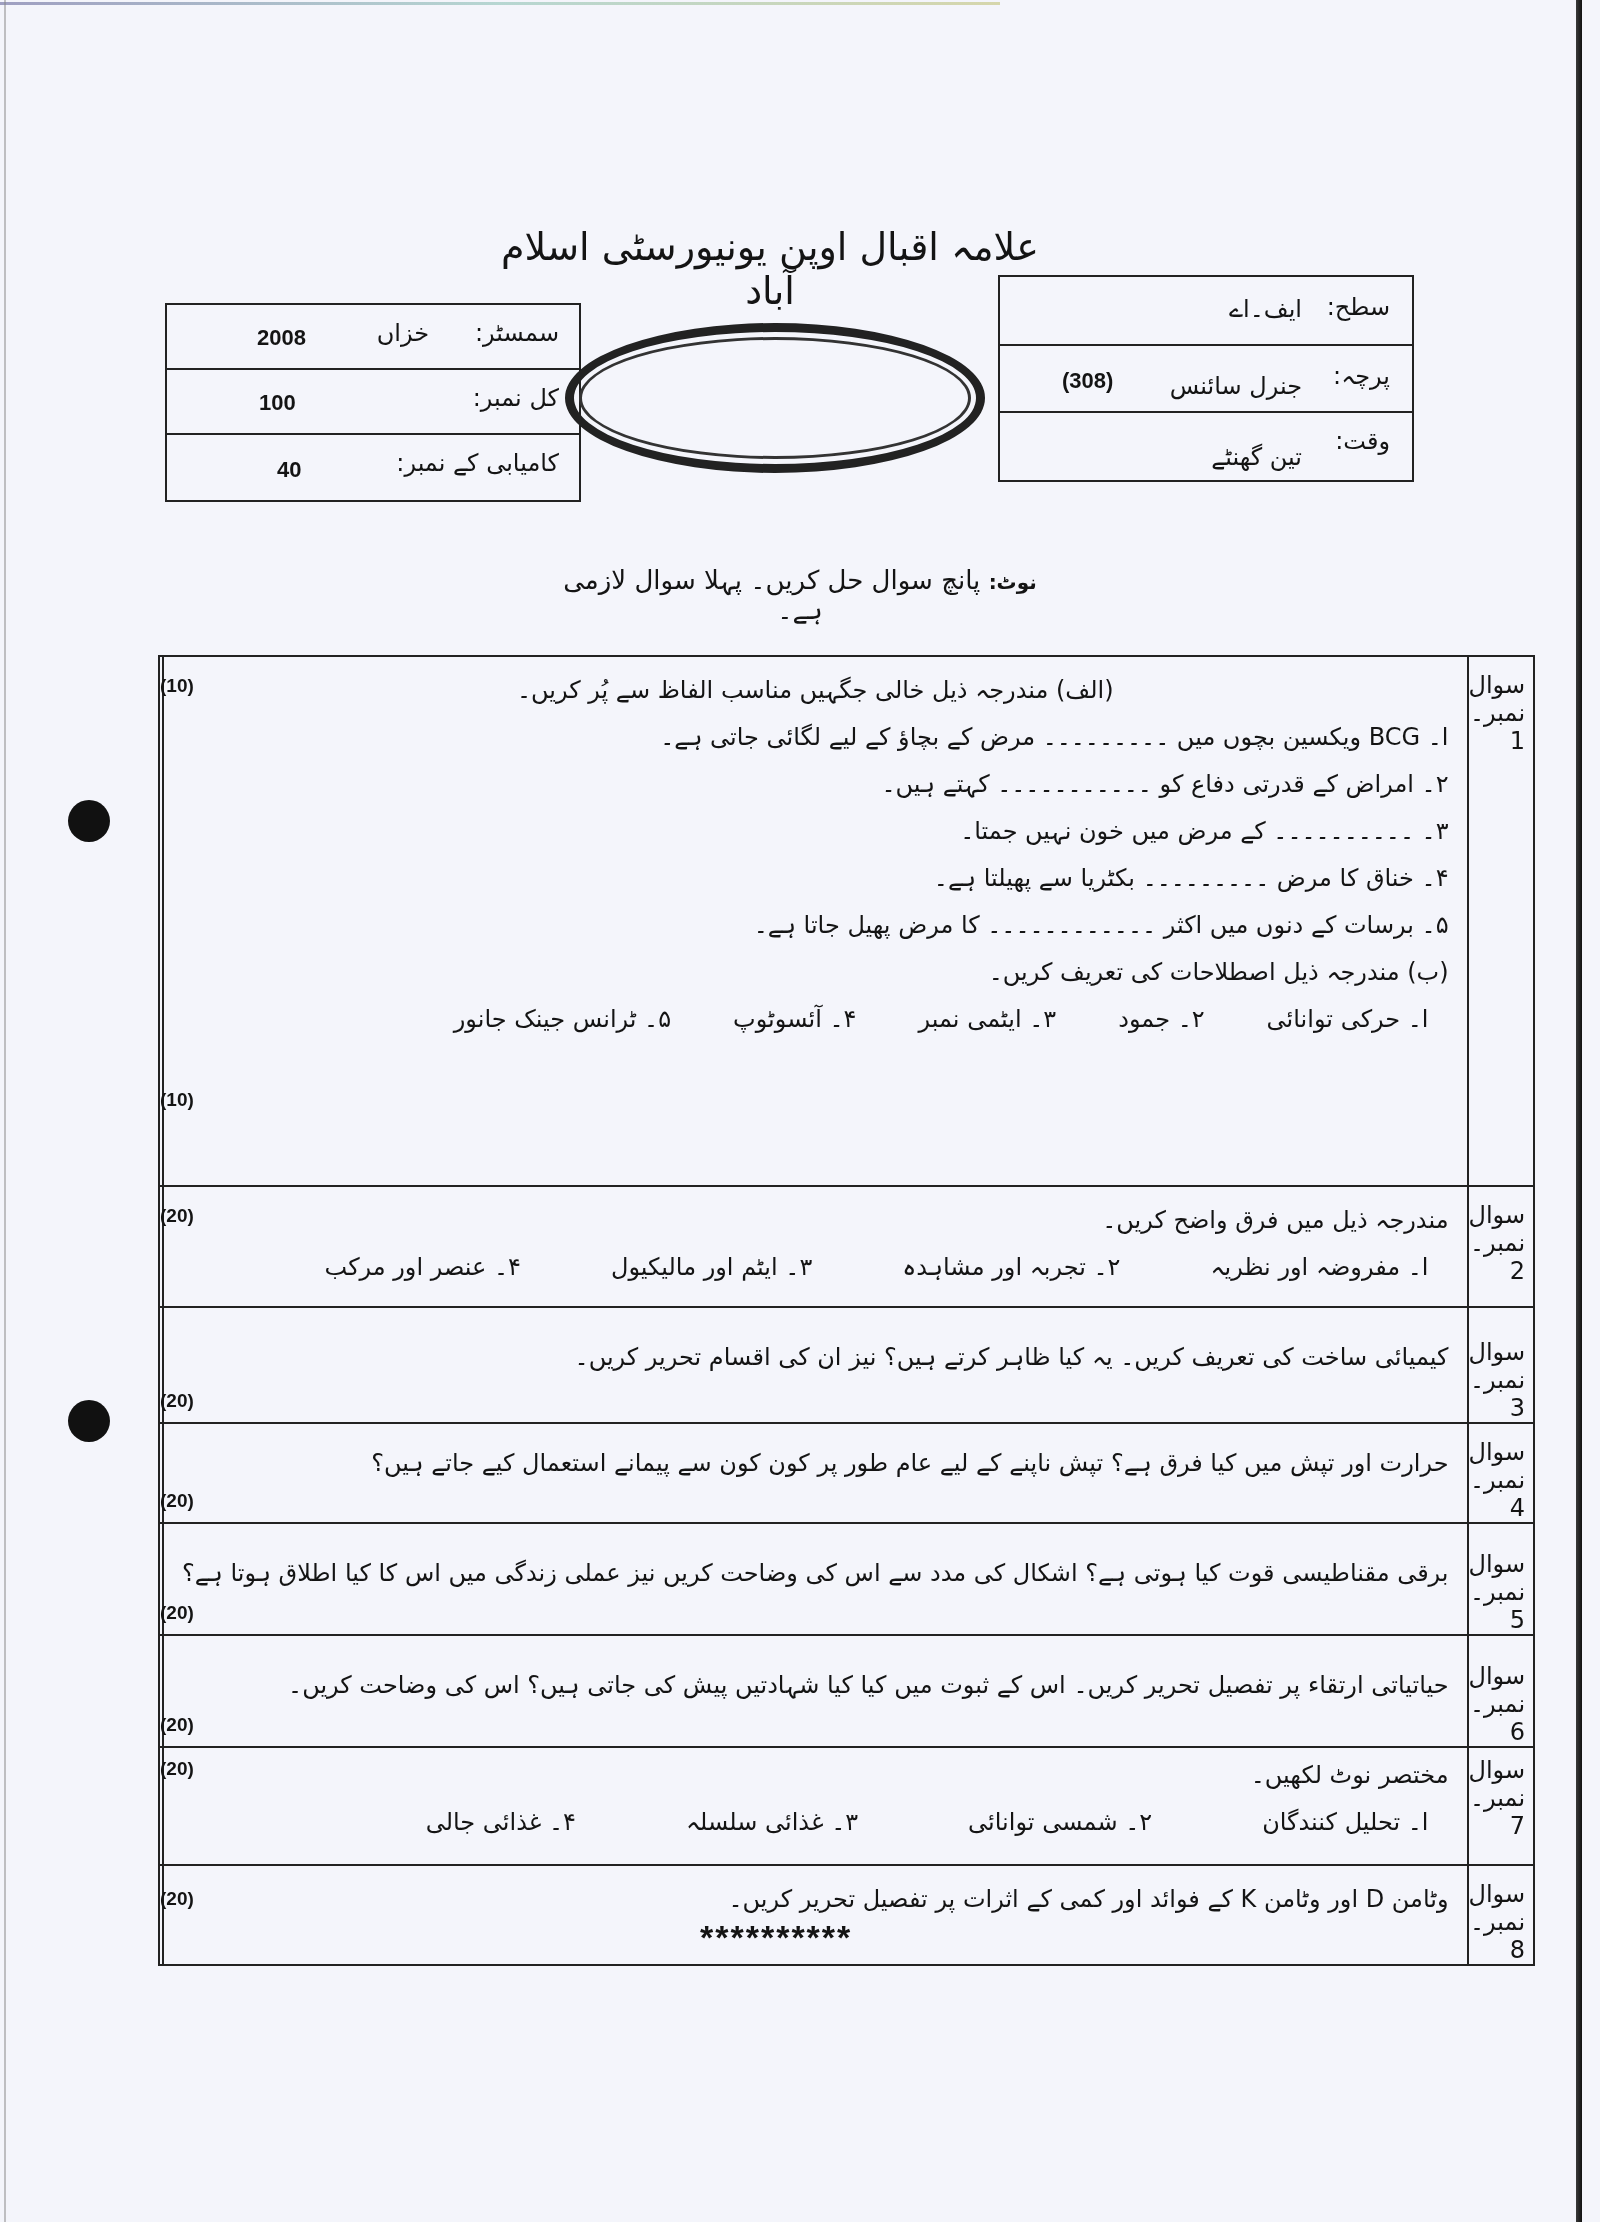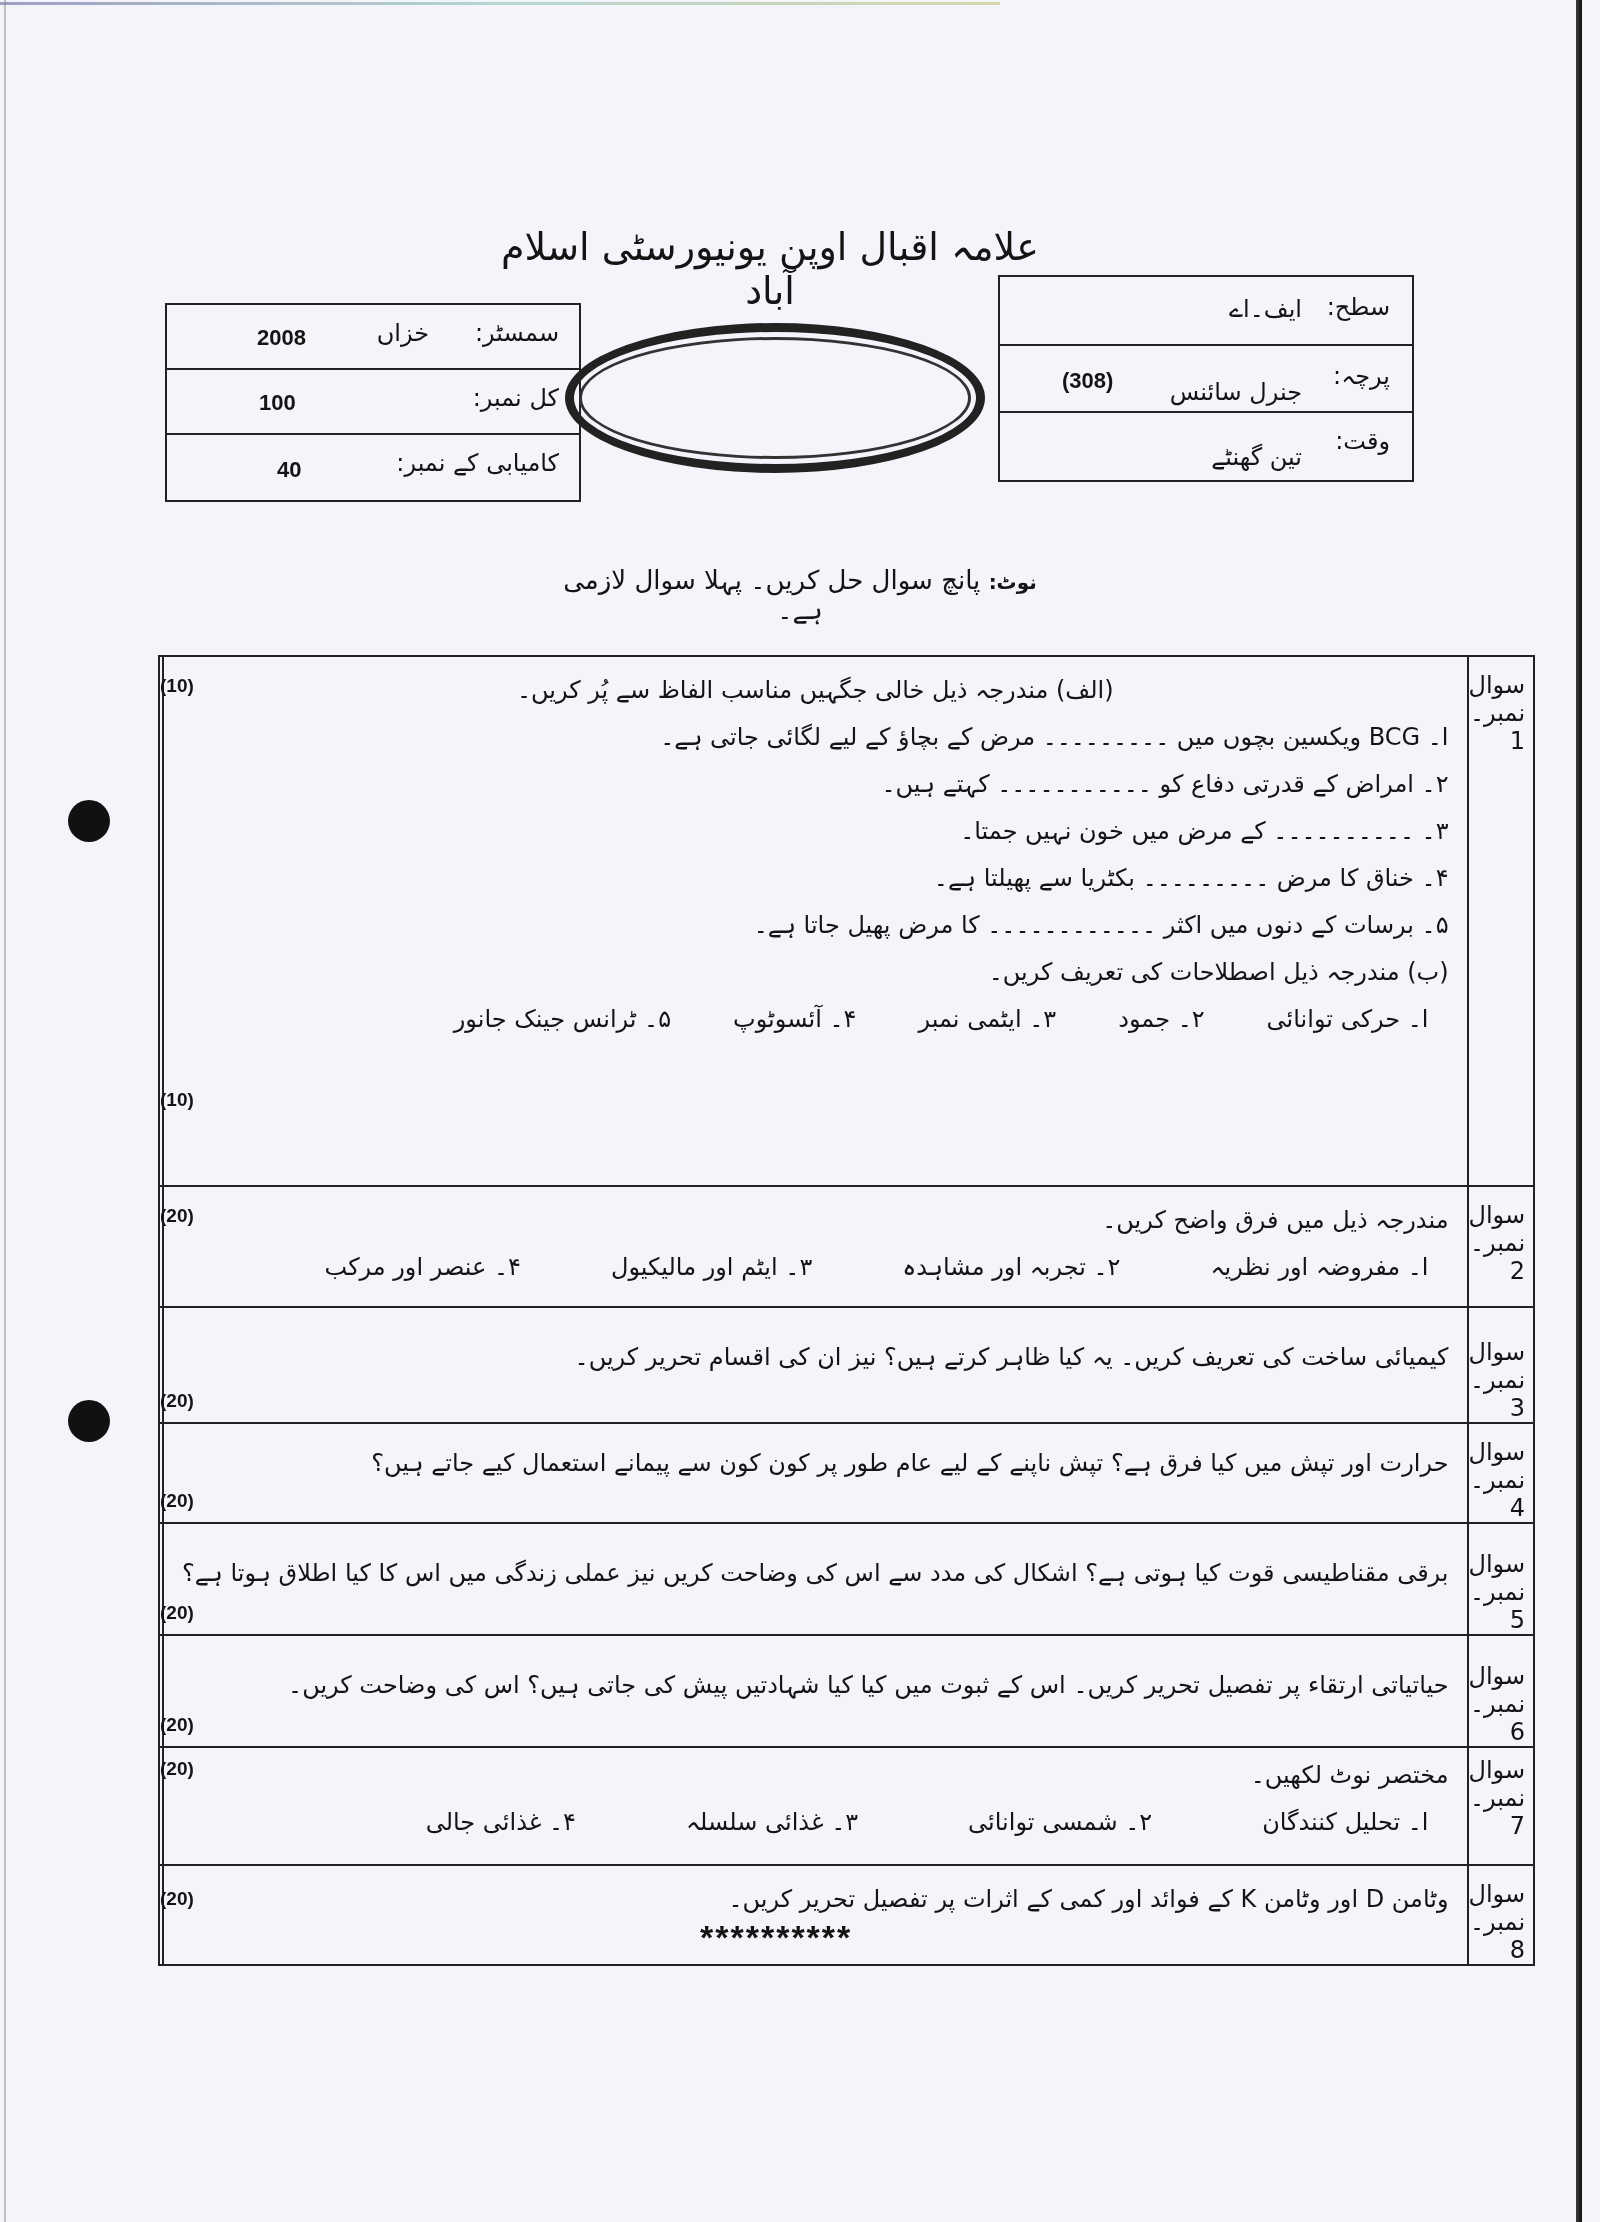--- a/index.html
+++ b/index.html
@@ -72,21 +72,21 @@
   <div class="ring2"></div>
 </div>
 
 <div class="box" style="left:998px; top:275px; width:412px; height:203px;">
   <div class="row" style="top:0; height:67px;">
     <span class="lbl urdu" style="right:22px; top:16px;">سطح:</span>
     <span class="lbl urdu" style="right:110px; top:18px;">ایف۔اے</span>
   </div>
   <div class="row" style="top:67px; height:67px;">
     <span class="lbl urdu" style="right:22px; top:18px;">پرچہ:</span>
-    <span class="lbl urdu" style="right:110px; top:34px;">جنرل سائنس</span>
+    <span class="lbl urdu" style="right:110px; top:28px;">جنرل سائنس</span>
     <span class="val" style="left:62px; top:24px;">(308)</span>
   </div>
   <div class="row" style="top:134px; height:67px;">
     <span class="lbl urdu" style="right:22px; top:16px;">وقت:</span>
     <span class="lbl urdu" style="right:110px; top:32px;">تین گھنٹے</span>
   </div>
 </div>
 
 <div class="note urdu">
   <b>نوٹ:</b>

